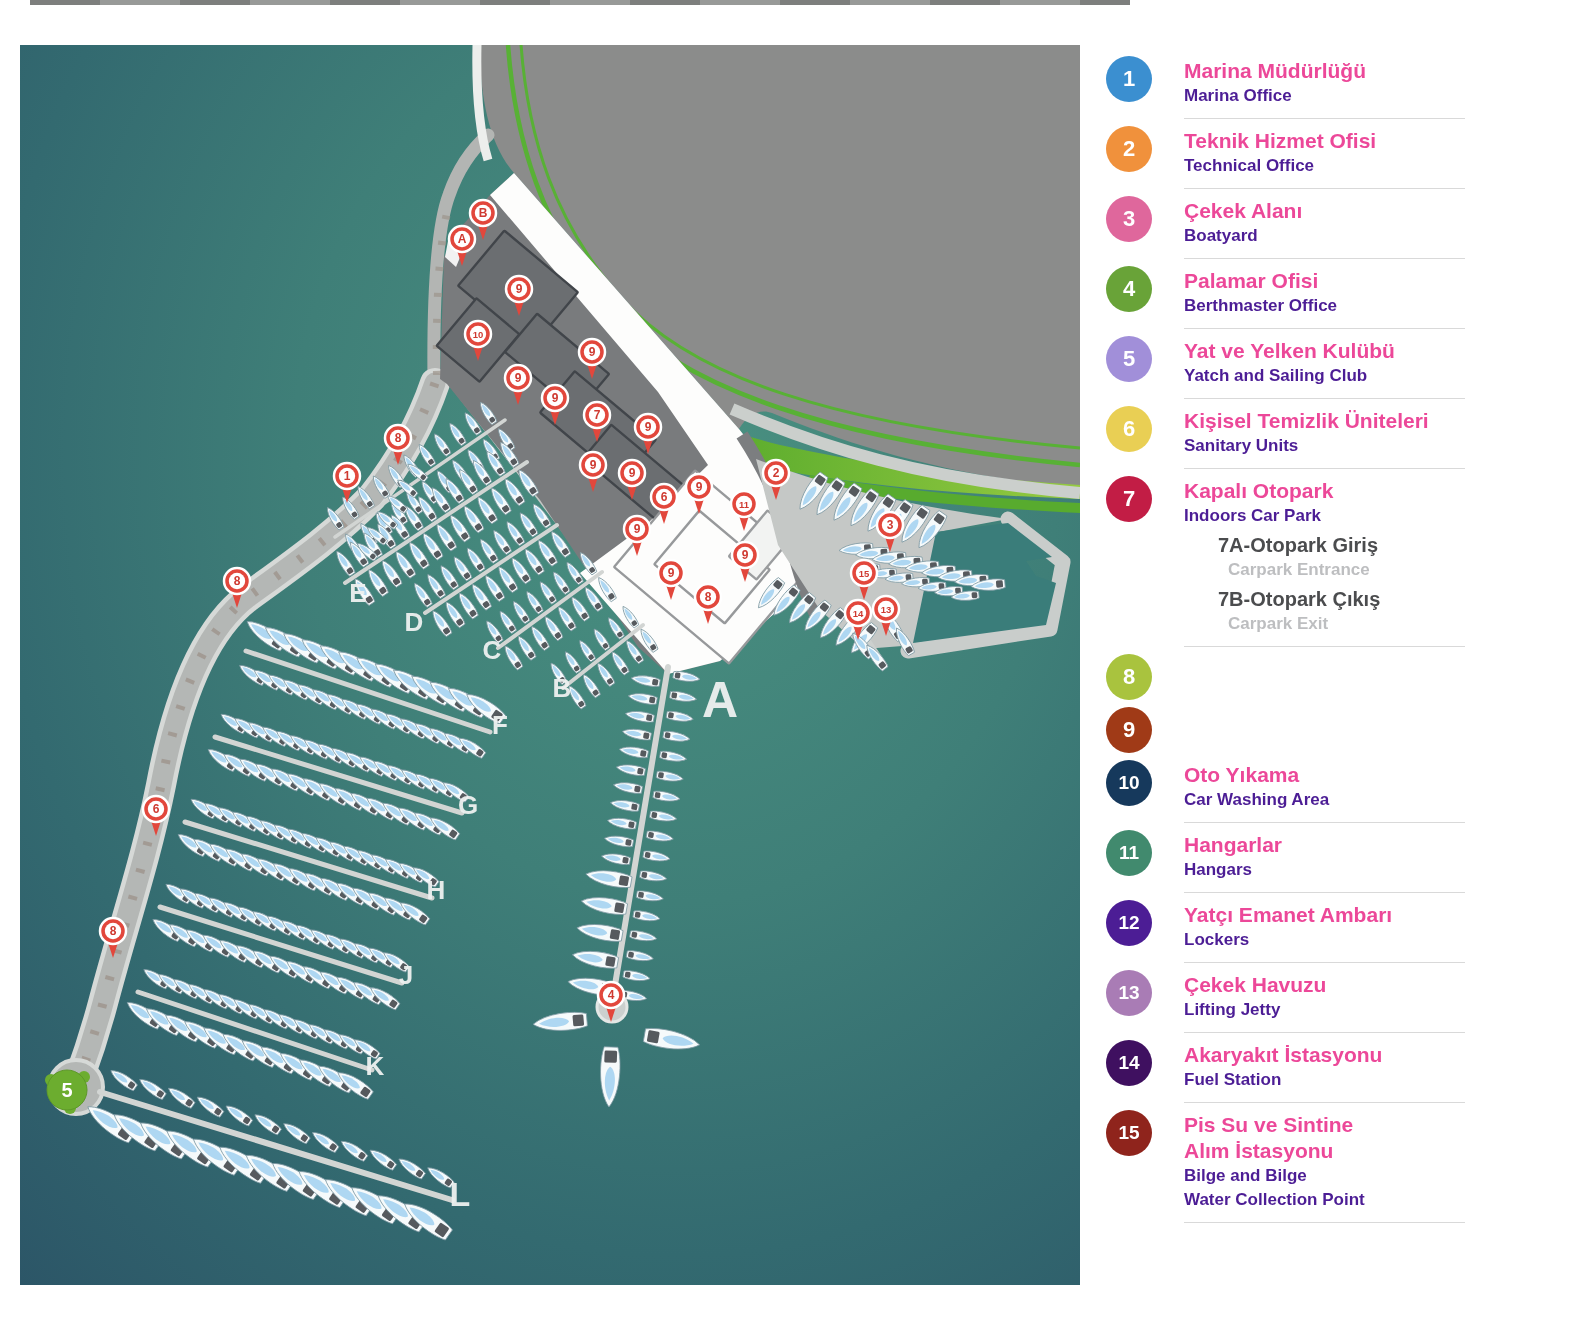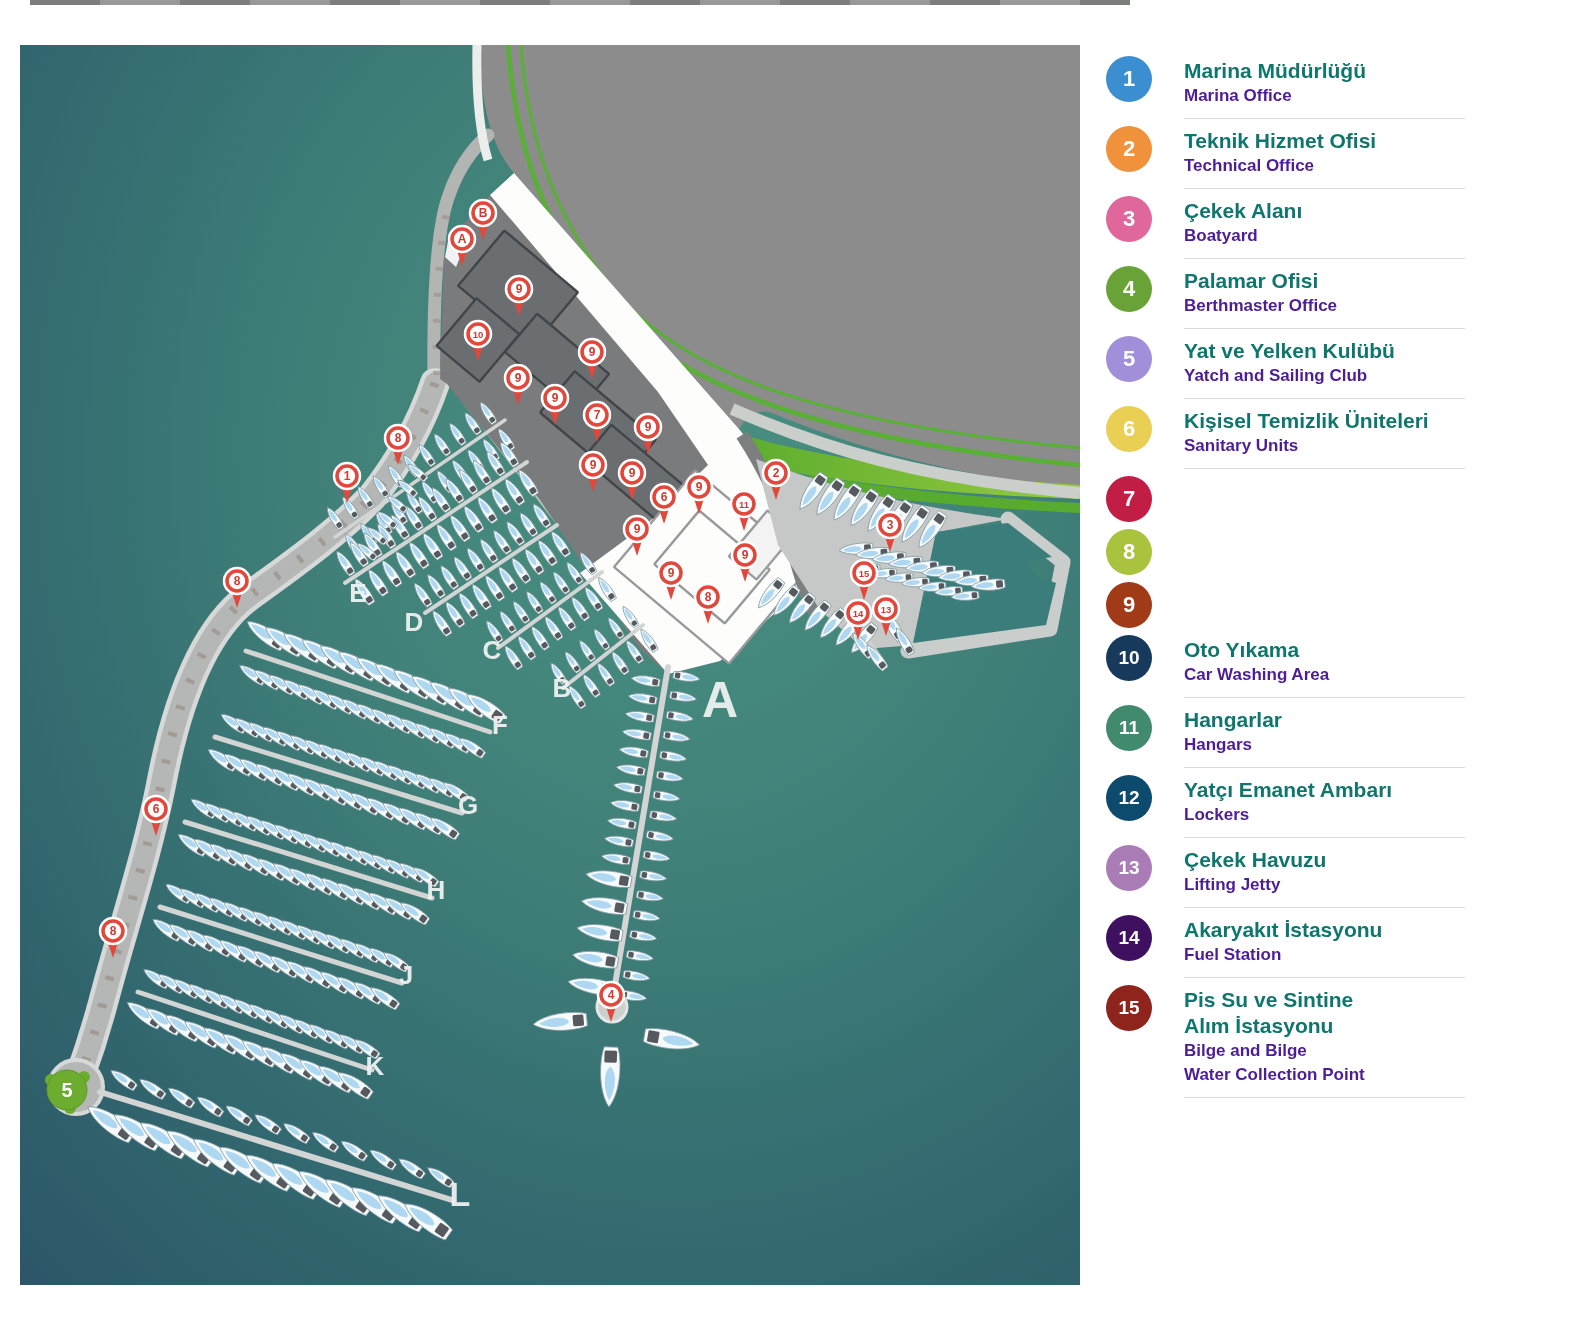--- a/index.html
+++ b/index.html
@@ -7,21 +7,21 @@
   #stage{position:relative;width:1574px;height:1324px;}
   #topstrip{position:absolute;left:30px;top:0;width:1100px;height:5px;
     background:repeating-linear-gradient(90deg,#7d7f7d 0 70px,#989a98 70px 150px);}
   #mapwrap{position:absolute;left:20px;top:45px;width:1060px;height:1240px;}
   #legend{position:absolute;left:1100px;top:49px;width:380px;}
   .leg-item{display:flex;align-items:flex-start;}
   .leg-badge{flex:0 0 auto;width:46px;height:46px;border-radius:50%;margin:7px 0 0 6px;
     display:flex;align-items:center;justify-content:center;color:#fff;font-weight:bold;font-size:22px;}
   .leg-badge.two{font-size:19px;}
   .leg-text{flex:1;margin-left:32px;padding:9px 0 10px 0;border-bottom:1px solid #d9d9d9;margin-right:15px;}
-  .leg-title{font-size:21px;line-height:26px;font-weight:bold;color:#0f766e;}
+  .leg-title{font-size:21px;line-height:26px;font-weight:bold;color:#ec4899;}
   .leg-sub{font-size:17px;line-height:24px;font-weight:bold;color:#4c1d95;}
   .leg-subitem{margin-left:34px;margin-top:4px;}
   .leg-subitem .t{font-size:20px;line-height:26px;font-weight:bold;color:#4b4c4e;}
   .leg-subitem .s{font-size:17px;line-height:24px;font-weight:bold;color:#bdbec0;margin-left:10px;}
 </style>
 </head>
 <body>
 
 <div id="stage">
   <div id="topstrip"></div>
@@ -2079,20 +2079,32 @@
       </div>
       <div class="leg-item">
         <div class="leg-badge" style="background: rgb(233, 207, 84);">6</div>
         <div class="leg-text">
           <div class="leg-title">Kişisel Temizlik Üniteleri</div>
           <div class="leg-sub">Sanitary Units</div>
         </div>
       </div>
       <div class="leg-item">
         <div class="leg-badge" style="background: rgb(194, 29, 69);">7</div>
+        <div class="leg-text">
+          <div class="leg-title">Kapalı Otopark</div>
+          <div class="leg-sub">Indoors Car Park</div>
+          <div class="leg-subitem">
+            <div class="t">7A-Otopark Giriş</div>
+            <div class="s">Carpark Entrance</div>
+          </div>
+          <div class="leg-subitem">
+            <div class="t">7B-Otopark Çıkış</div>
+            <div class="s">Carpark Exit</div>
+          </div>
+        </div>
       </div>
       <div class="leg-item">
         <div class="leg-badge" style="background: rgb(169, 195, 62);">8</div>
       </div>
       <div class="leg-item">
         <div class="leg-badge" style="background: rgb(160, 58, 23);">9</div>
       </div>
       <div class="leg-item">
         <div class="leg-badge two" style="background: rgb(22, 57, 92);">10</div>
         <div class="leg-text">
@@ -2101,21 +2113,21 @@
         </div>
       </div>
       <div class="leg-item">
         <div class="leg-badge two" style="background: rgb(65, 138, 110);">11</div>
         <div class="leg-text">
           <div class="leg-title">Hangarlar</div>
           <div class="leg-sub">Hangars</div>
         </div>
       </div>
       <div class="leg-item">
-        <div class="leg-badge two" style="background: #0c4a6e;">12</div>
+        <div class="leg-badge two" style="background: #4c1d95;">12</div>
         <div class="leg-text">
           <div class="leg-title">Yatçı Emanet Ambarı</div>
           <div class="leg-sub">Lockers</div>
         </div>
       </div>
       <div class="leg-item">
         <div class="leg-badge two" style="background: rgb(169, 124, 181);">13</div>
         <div class="leg-text">
           <div class="leg-title">Çekek Havuzu</div>
           <div class="leg-sub">Lifting Jetty</div>

